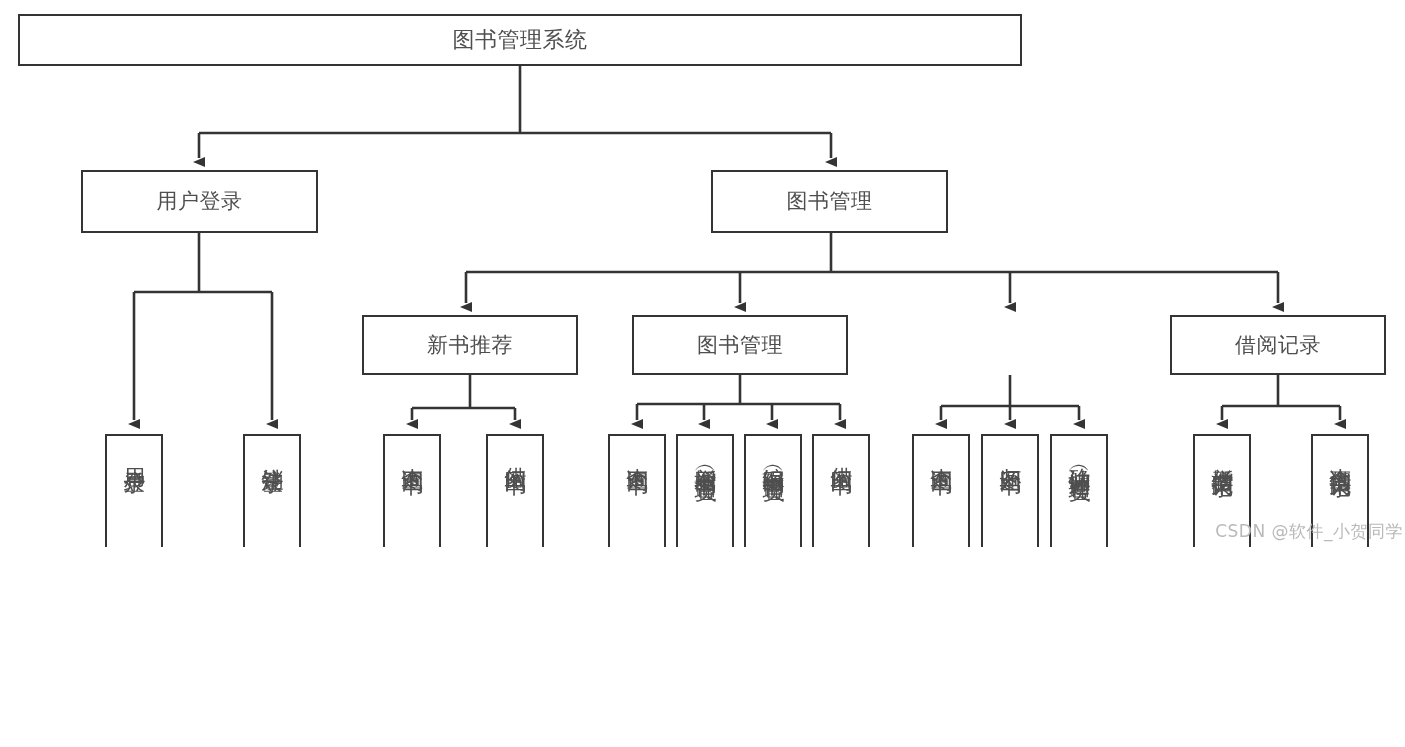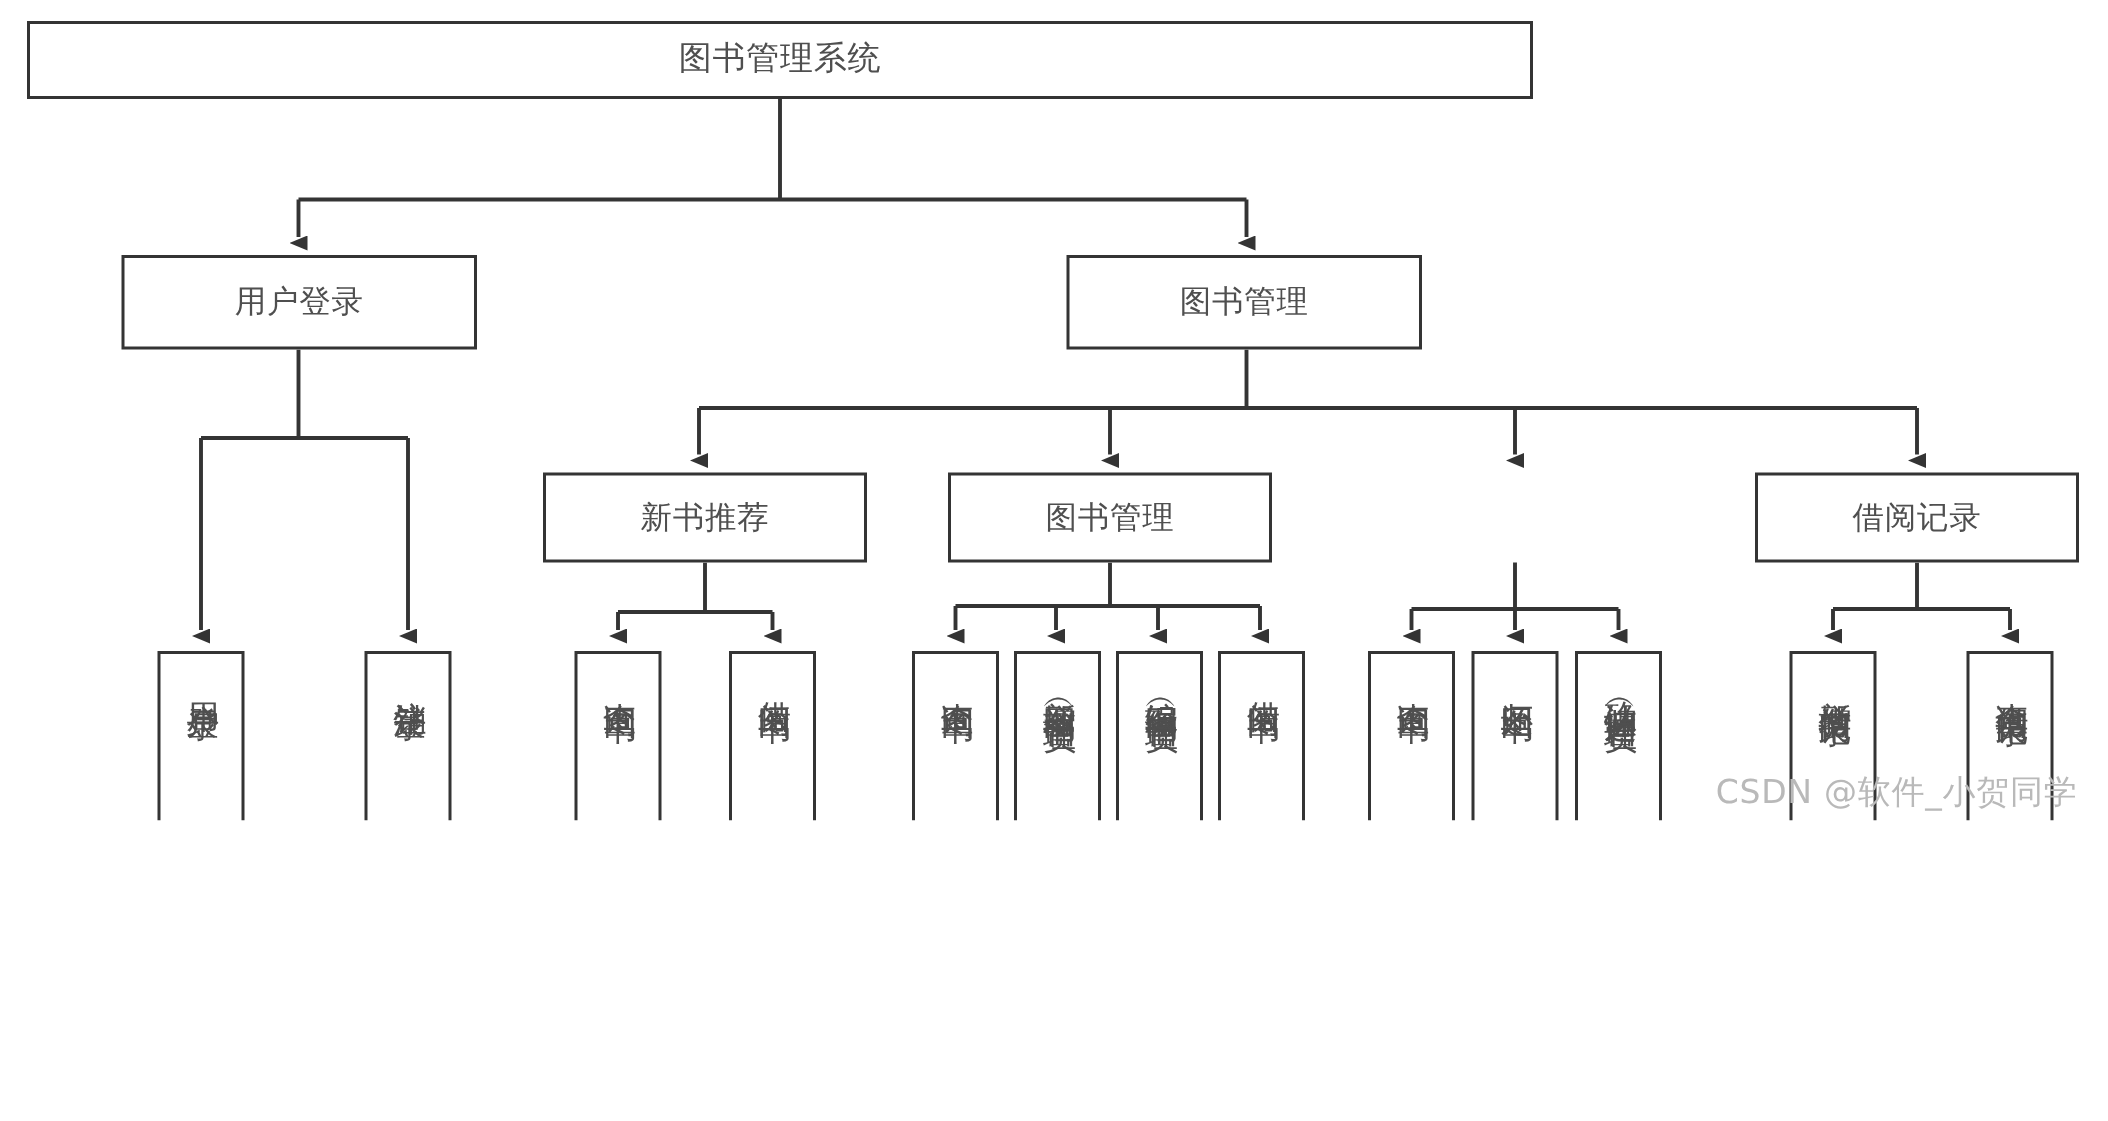--- a/index.html
+++ b/index.html
@@ -48,23 +48,23 @@
     writing-mode:vertical-rl;
     text-orientation:upright;
     font-size:22px;
     line-height:1.22;
     letter-spacing:2px;
     white-space:nowrap;
     margin-top:14px;
   }
   #watermark{
     position:absolute;
-    right:20px;
+    right:2px;
     bottom:4px;
-    font-size:22px;
+    font-size:17px;
     color:#b9b9b9;
     letter-spacing:0.5px;
     z-index:5;
     white-space:nowrap;
   }
 </style>
 </head>
 <body>
 
 <div id="canvas">

